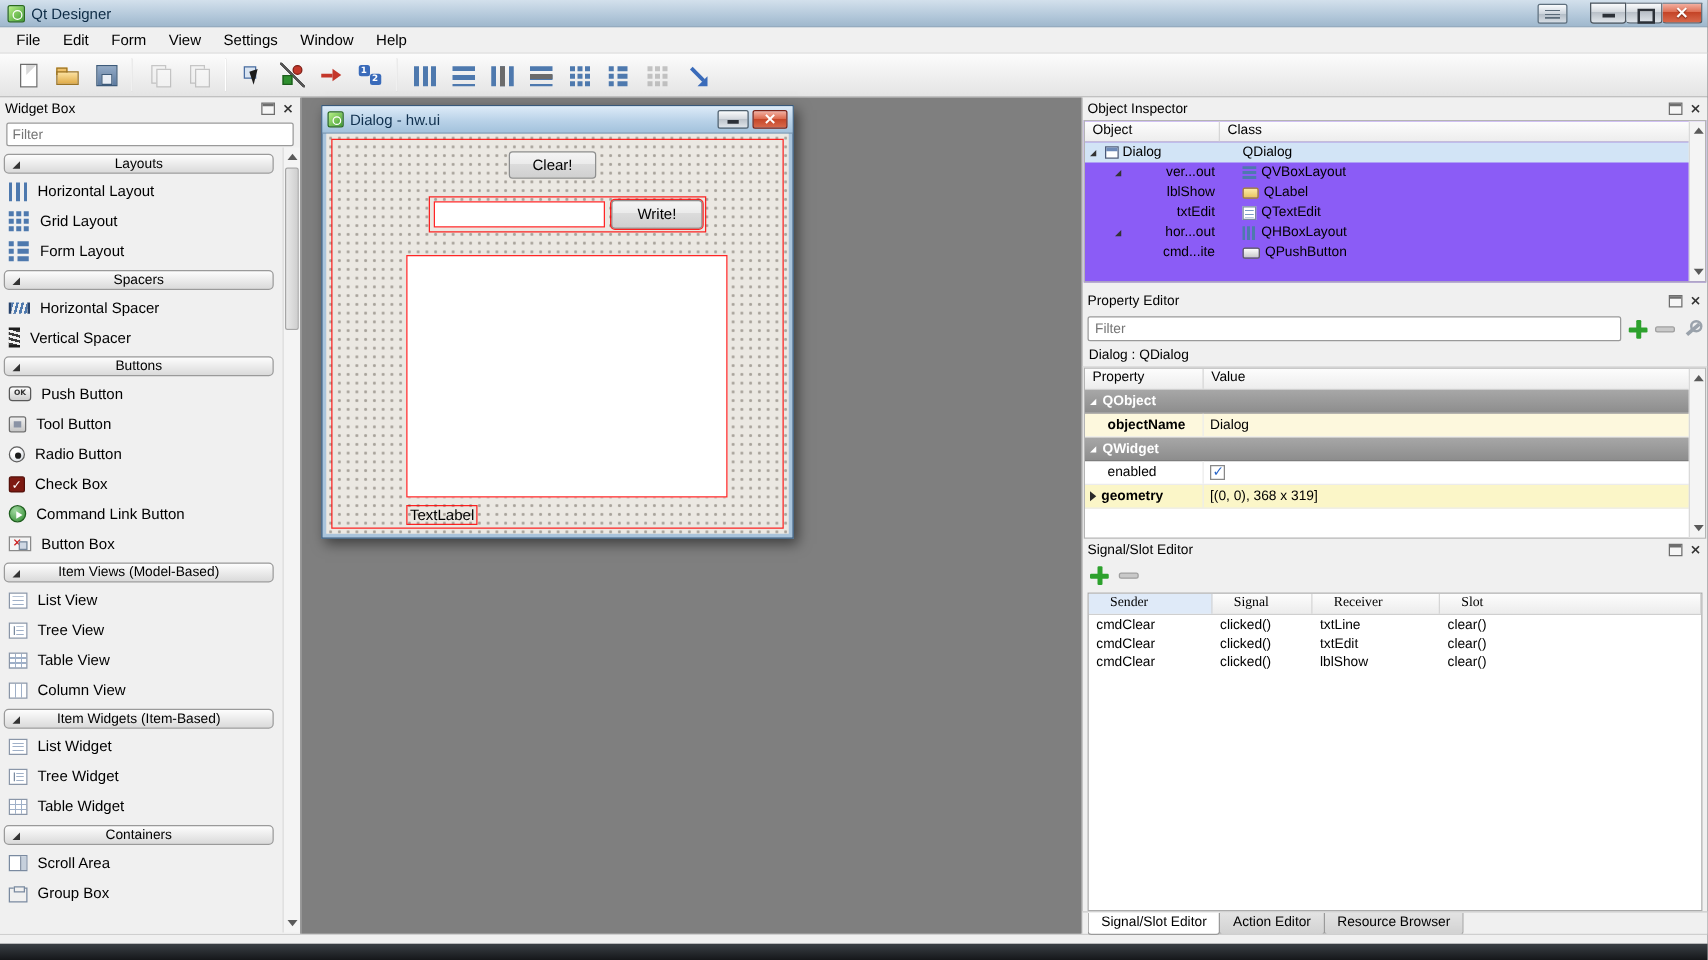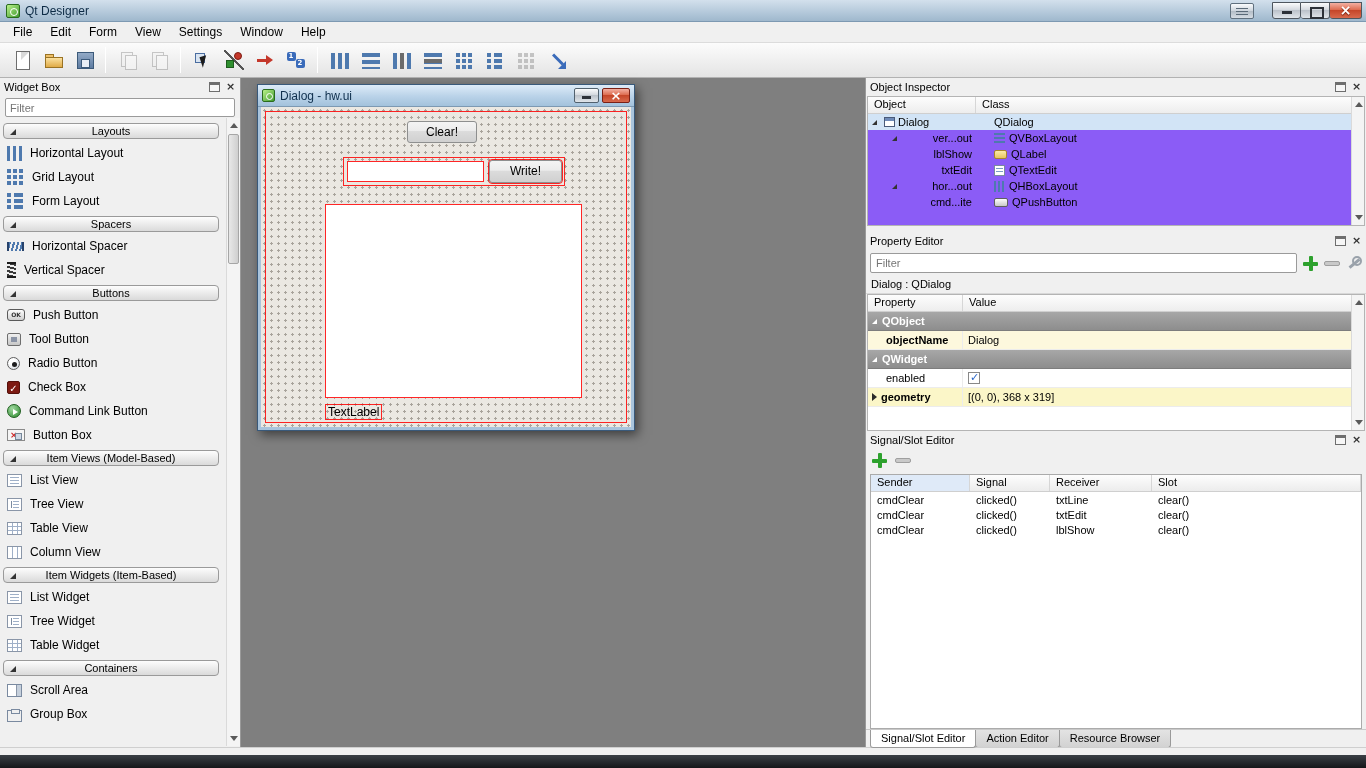--- a/index.html
+++ b/index.html
@@ -235,21 +235,21 @@
   .pe-row.geometry { background:#fbf6c8; }
   .pe-c1.witharrow { padding-left:4px; gap:4px; }
   .tri-r { width:0; height:0; border-top:4px solid transparent; border-bottom:4px solid transparent; border-left:5px solid #2a2a2a; flex:none; }
   .pv-check { width:12px; height:12px; border:1px solid #888; background:#fff; position:relative; flex:none; }
   .pv-check::after { content:"✓"; position:absolute; left:1px; top:-2px; font:bold 11px/13px "DejaVu Sans",sans-serif; color:#2a66c8; }
 
   
   .ss-toolbar { display:flex; align-items:center; gap:8px; padding:4px 6px; flex:none; }
   .ss-table { flex:1; background:#fff; border:1px solid #ababab; margin:2px 4px 0 4px; position:relative; overflow:hidden; font-size:11px; }
   .ss-head { display:flex; height:17px; background:linear-gradient(#fdfdfd,#ececec); border-bottom:1px solid #cfcfcf; }
-  .ss-hc { padding:1px 6px; border-right:1px solid #d6d6d6; }
+  .ss-hc { padding:1px 17px; border-right:1px solid #d6d6d6;font-family:Liberation Serif, serif; }
   .ss-hc.sorted { background:#dfeaf8; }
   .c-sender { width:99px; flex:none; }
   .c-signal { width:80px; flex:none; }
   .c-receiver { width:102px; flex:none; }
   .c-slot { flex:1; }
   .ss-row { display:flex; height:15px; align-items:center; }
   .ss-row span { padding:0 6px; overflow:hidden; white-space:nowrap; }
 
   
   .dock-tabs { height:18px; flex:none; display:flex; align-items:flex-start; padding-left:4px; background:#f0f0f0; border-top:1px solid #c9c9c9; }

